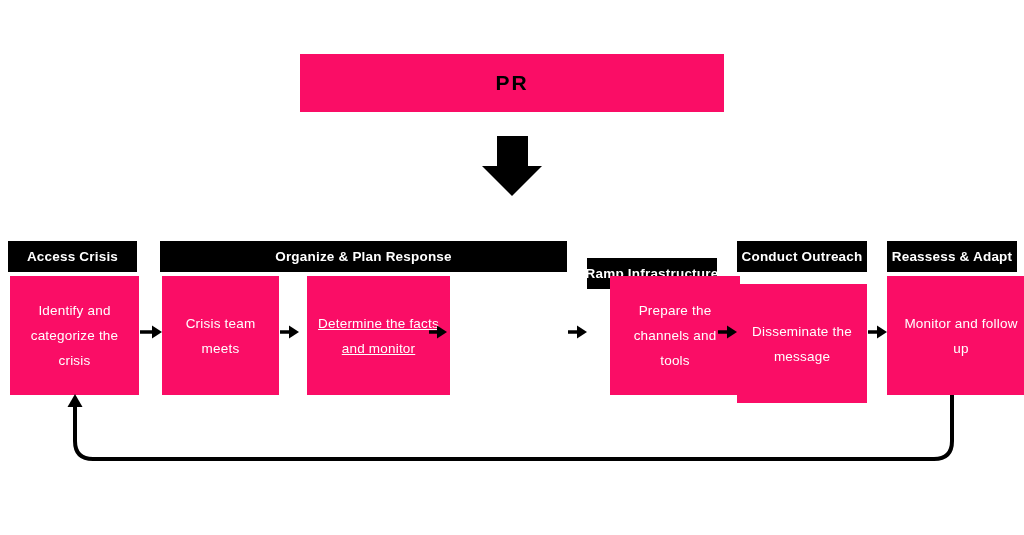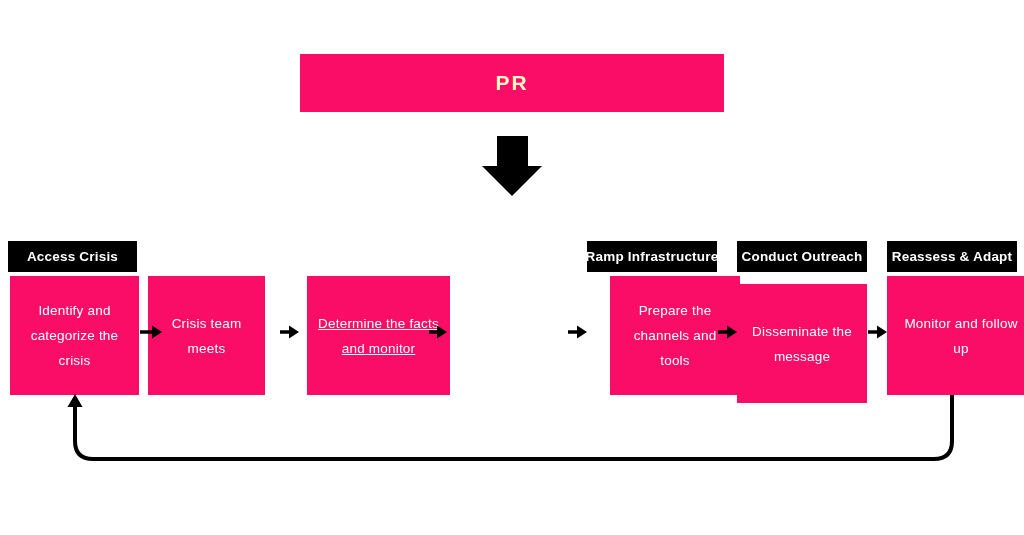--- a/index.html
+++ b/index.html
@@ -17,21 +17,21 @@
   }
   
   .banner {
     position: absolute;
     left: 300px; top: 54px;
     width: 424px; height: 58px;
     background: #FA0D66;
     display: flex; align-items: center; justify-content: center;
   }
   .banner-title {
-    color: #fef9c3;
+    color: #000000;
     font-size: 21px;
     font-weight: bold;
     letter-spacing: 2px;
   }
   
   .big-arrow-stem {
     position: absolute;
     left: 497px; top: 136px;
     width: 31px; height: 31px;
     background: #000000;
@@ -51,39 +51,39 @@
     background: #000000;
     color: #ffffff;
     font-size: 13.5px;
     font-weight: bold;
     letter-spacing: 0.2px;
     display: flex; align-items: center; justify-content: center;
     white-space: nowrap;
   }
   .h1 { left: 8px;  width: 129px; }
   .h2 { left: 160px; width: 407px; }
-  .h3 { left: 587px; width: 130px; }
+  .h3 { left: 587px; width: 130px; margin-top: 17px; }
   .h4 { left: 737px; width: 130px; }
   .h5 { left: 887px; width: 130px; }
   
   .box {
     position: absolute;
     top: 276px; height: 119px;
     background: #FA0D66;
     color: #ffffff;
     display: flex; align-items: center; justify-content: center;
     text-align: center;
     font-size: 13.5px;
     line-height: 25px;
     letter-spacing: 0.2px;
     padding: 0;
   }
   .box span { display: block; padding: 0 8px; }
   .b1 { left: 10px;  width: 129px; }
-  .b2 { left: 148px; width: 117px; }
+  .b2 { left: 162px; width: 117px; }
   .b3 { left: 307px; width: 143px; text-decoration: underline; }
   .b4 { left: 447px; width: 120px; }
   .b5 { left: 610px; width: 130px; }
   .b6 { left: 737px; width: 130px; margin-top: 8px; }
   .b7 { left: 887px; width: 148px; }
   
   .overlay {
     position: absolute;
     left: 0; top: 0;
     width: 1024px; height: 535px;
@@ -98,20 +98,21 @@
   <div class="banner">
     <span class="banner-title">PR</span>
   </div>
 
   <div>
     <div class="big-arrow-stem"></div>
     <div class="big-arrow-head"></div>
   </div>
 
   <div class="hdr h1">Access Crisis</div>
+  <div class="hdr h2">Organize &amp; Plan Response</div>
   <div class="hdr h3">Ramp Infrastructure</div>
   <div class="hdr h4">Conduct Outreach</div>
   <div class="hdr h5">Reassess &amp; Adapt</div>
 
   <div class="box b1">
     <span>Identify and categorize the crisis</span>
   </div>
   <div class="box b2">
     <span>Crisis team meets</span>
   </div>

